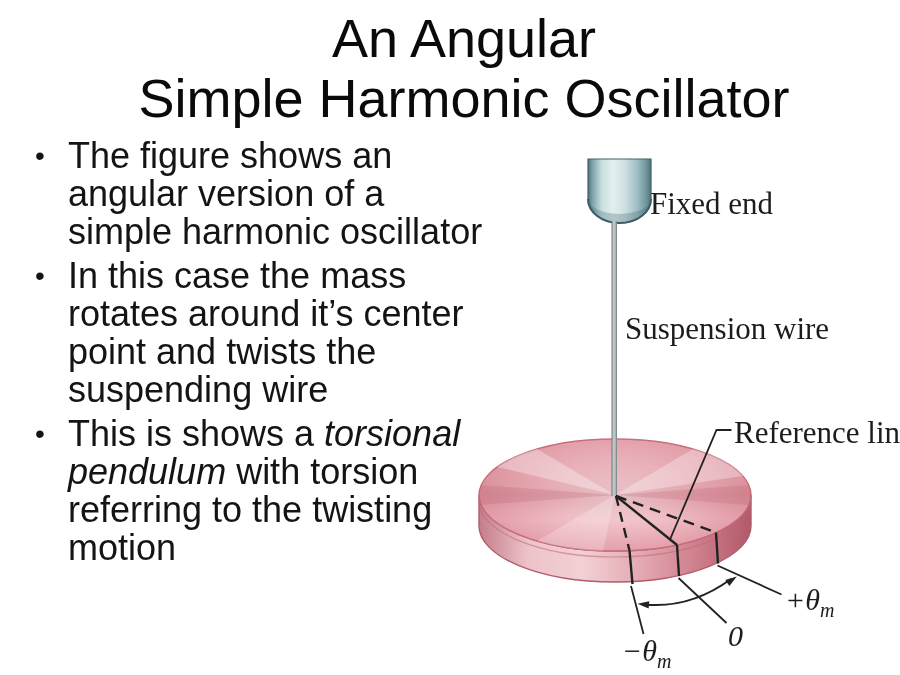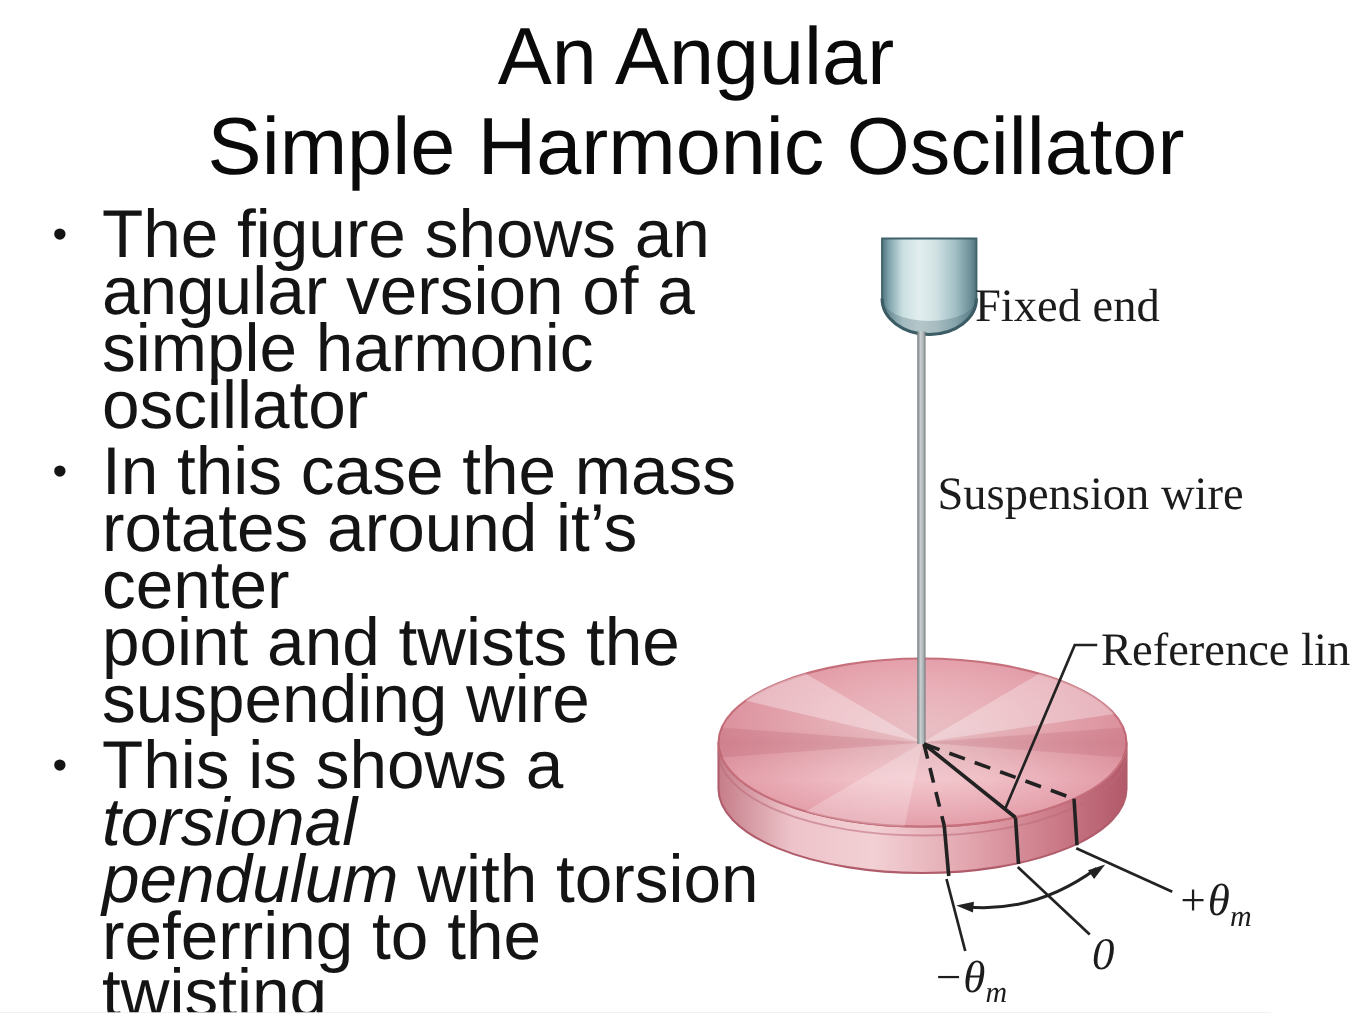--- a/index.html
+++ b/index.html
@@ -8,21 +8,21 @@
     overflow:hidden; font-family:"Liberation Sans", sans-serif;padding-left:28px;
   }
   .title {
     position:absolute; top:8px; left:0; width:100%; margin:0;
     text-align:center; font-size:54px; font-weight:400; line-height:60px;
     color:#0a0a0a; white-space:pre-line;
   }
   .bullets { position:absolute; left:30px; top:137px; width:482px; z-index:2; }
   .bullet-item { display:flex; margin:0 0 6px 0; color:#141414; }
   .marker { flex:0 0 33px; padding-left:5px; font-size:28px; line-height:38px; }
-  .btext { flex:1; font-size:45px; line-height:38px; white-space:pre-line; }
+  .btext { flex:1; font-size:36px; line-height:38px; white-space:pre-line; }
   .btext .italic { font-style:italic; }
   .figure-svg { position:absolute; left:440px; top:140px; width:460px; height:535px; overflow:visible; z-index:1; }
   .serif-label { font-family:"Liberation Serif", serif; font-size:31px; }
   .math-label  { font-family:"Liberation Serif", serif; font-style:italic; font-size:30px; }
 </style>
 </head>
 <body>
 
 <div class="slide">
 

